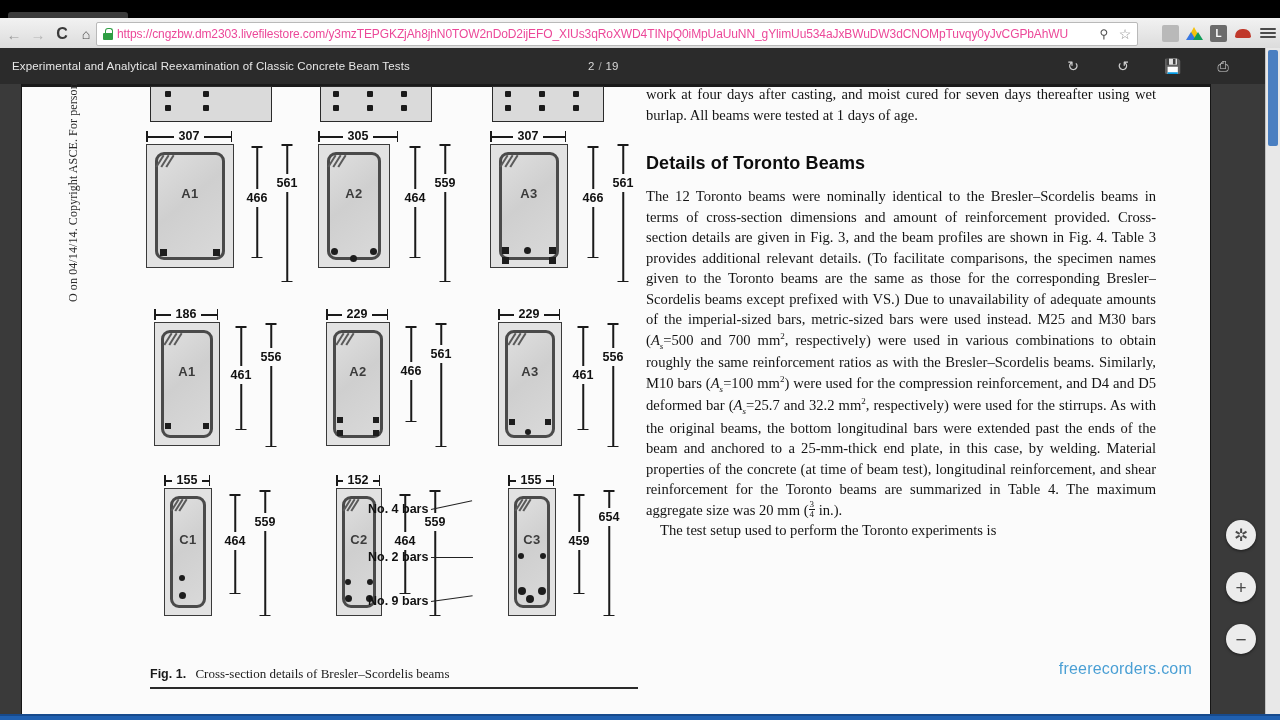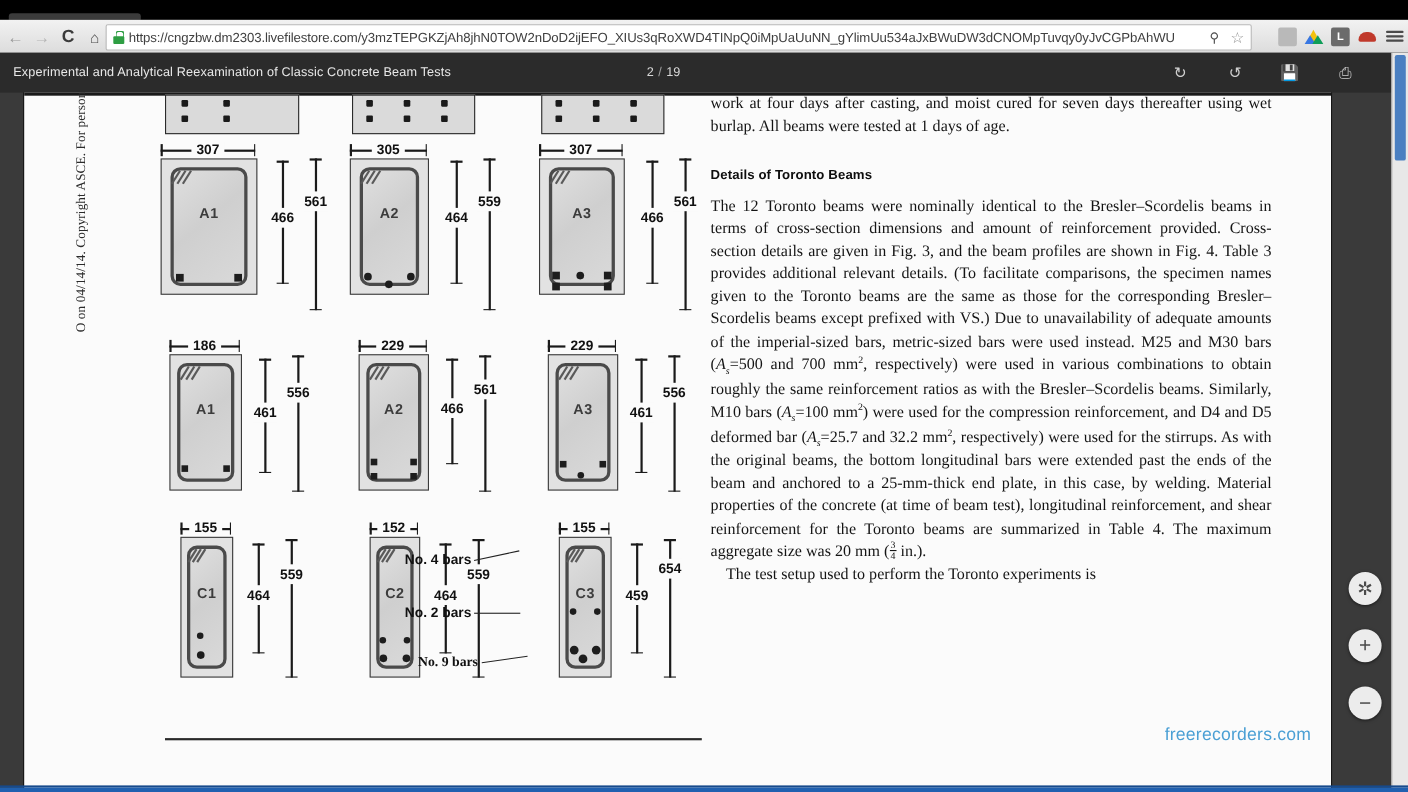--- a/index.html
+++ b/index.html
@@ -24,21 +24,21 @@
   .navbtn.fwd{left:28px;color:#b5b5b5;}
   .navbtn.reload{left:52px;color:#3a3a3a;font-weight:bold;font-size:16px;}
   .navbtn.home{left:76px;color:#4a4a4a;font-size:14px;}
 
   .urlbox{position:absolute;left:96px;top:4px;width:1040px;height:22px;background:#fff;border:1px solid #b9b9b9;
     border-radius:2px;display:flex;align-items:center;overflow:hidden;}
   .lockicon{flex:0 0 auto;margin:0 4px 0 6px;width:10px;height:12px;position:relative;}
   .lockicon .body{position:absolute;left:0;bottom:0;width:10px;height:7px;background:#2e9e43;border-radius:1px;}
   .lockicon .shackle{position:absolute;left:2px;top:0;width:6px;height:6px;border:1.6px solid #2e9e43;border-bottom:none;
     border-radius:3px 3px 0 0;}
-  .urltext{flex:1 1 auto;white-space:nowrap;overflow:hidden;font-size:12px;color:#404040;
+  .urltext{flex:1 1 auto;white-space:nowrap;overflow:hidden;font-size:12px;color:#ec4899;
     font-family:"Liberation Sans", sans-serif;letter-spacing:-.1px;}
   .urlzoom{flex:0 0 auto;width:18px;height:18px;margin-right:2px;display:flex;align-items:center;justify-content:center;
     color:#4e4e4e;font-size:12px;}
   .urlstar{flex:0 0 auto;width:20px;height:20px;margin-right:2px;display:flex;align-items:center;justify-content:center;
     color:#8d8d8d;font-size:14px;}
 
   .extbar{position:absolute;right:4px;top:5px;height:20px;display:flex;align-items:center;gap:7px;}
   .ext{width:17px;height:17px;border-radius:2px;display:flex;align-items:center;justify-content:center;font-size:11px;color:#fff;}
   .ext.gray{background:#b9b9b9;}
   .ext.drive{background:transparent;position:relative;}
@@ -115,21 +115,21 @@
   .figcap .txt{font-family:"Liberation Serif", serif;font-size:13px;color:#1a1a1a;white-space:nowrap;}
   .figcap .txt b{font-family:"Liberation Sans", sans-serif;font-size:12.5px;}
   .figcap .rule{margin-top:5px;height:2px;background:#2a2a2a;}
 
   
   .rightcol{position:absolute;left:624px;top:0;width:510px;height:636px;overflow:hidden;}
   .rtext{font-family:"Liberation Serif", serif;font-size:14.6px;line-height:1.405;color:#141414;
     text-align:justify;text-justify:inter-word;}
   .rtext p{margin:0;}
   .rtext p.indent{text-indent:14px;}
-  .rhead{font-family:"Liberation Sans", sans-serif;font-weight:bold;font-size:12px;color:#0d0d0d;
+  .rhead{font-family:"Liberation Sans", sans-serif;font-weight:bold;font-size:18px;color:#0d0d0d;
     margin:26px 0 10px 0;letter-spacing:.1px;}
   .sup{font-size:9px;vertical-align:super;}
   .ital{font-style:italic;}
   .frac{display:inline-block;vertical-align:-.28em;font-size:9px;line-height:1;text-align:center;}
   .frac .n{display:block;border-bottom:1px solid #141414;padding:0 1px;}
   .frac .d{display:block;padding:0 1px;}
 
   .watermark{position:absolute;right:18px;bottom:42px;font-family:"Liberation Sans", sans-serif;
     font-size:16px;color:#4a9fd4;font-weight:normal;letter-spacing:.2px;text-shadow:0 0 2px rgba(255,255,255,.9);}
 
@@ -263,21 +263,21 @@
             </div>
             <div class="vdim" style="left:128px;top:16px;width:34px;height:138px;">
               <span class="vline"></span>
                 <span class="vcap t"></span>
                 <span class="vcap b"></span>
               <span class="vval" style="top:22%;">561</span>
             </div>
           </div>
 
           <div class="unit" style="left:182px;width:160px;">
-            <div class="widthdim" style="width:70px;margin-left:4px;">
+            <div class="widthdim" style="width:80px;margin-left:4px;">
               <span class="line"></span>
                 <span class="cap l"></span>
                 <span class="cap r"></span>
               <span class="val">305</span>
             </div>
             <div class="sect" style="width:70px;height:122px;margin-left:4px;">
               <div class="stirrup"></div>
               <div class="hatch">
                   <i style="left:2px;"></i>
                   <i style="left:7px;"></i>
@@ -536,26 +536,30 @@
               <span class="vval" style="top:14%;">654</span>
             </div>
           </div>
 
           <div class="barnote" style="left:236px;top:30px;">
             <span>No. 4 bars</span><span class="lead" style="transform:rotate(-12deg);transform-origin:left center;"></span>
           </div>
           <div class="barnote" style="left:236px;top:78px;">
             <span>No. 2 bars</span><span class="lead"></span>
           </div>
-          <div class="barnote" style="left:248px;top:122px;font-family:Liberation Serif, serif;">
+          <div class="barnote" style="left:236px;top:122px;">
             <span>No. 9 bars</span><span class="lead" style="transform:rotate(-8deg);transform-origin:left center;"></span>
           </div>
         </div>
 
         <div class="figcap">
+          <div class="txt">
+            <b>Fig. 1.</b>
+            <span style="margin-left:6px;">Cross-section details of Bresler–Scordelis beams</span>
+          </div>
           <div class="rule"></div>
         </div>
       </div>
 
       <div class="rightcol">
         <div class="rtext">
           <p>work at four days after casting, and moist cured for seven days thereafter using wet burlap. All beams were tested at 1 days of age.</p>
 
           <div class="rhead">Details of Toronto Beams</div>
 

